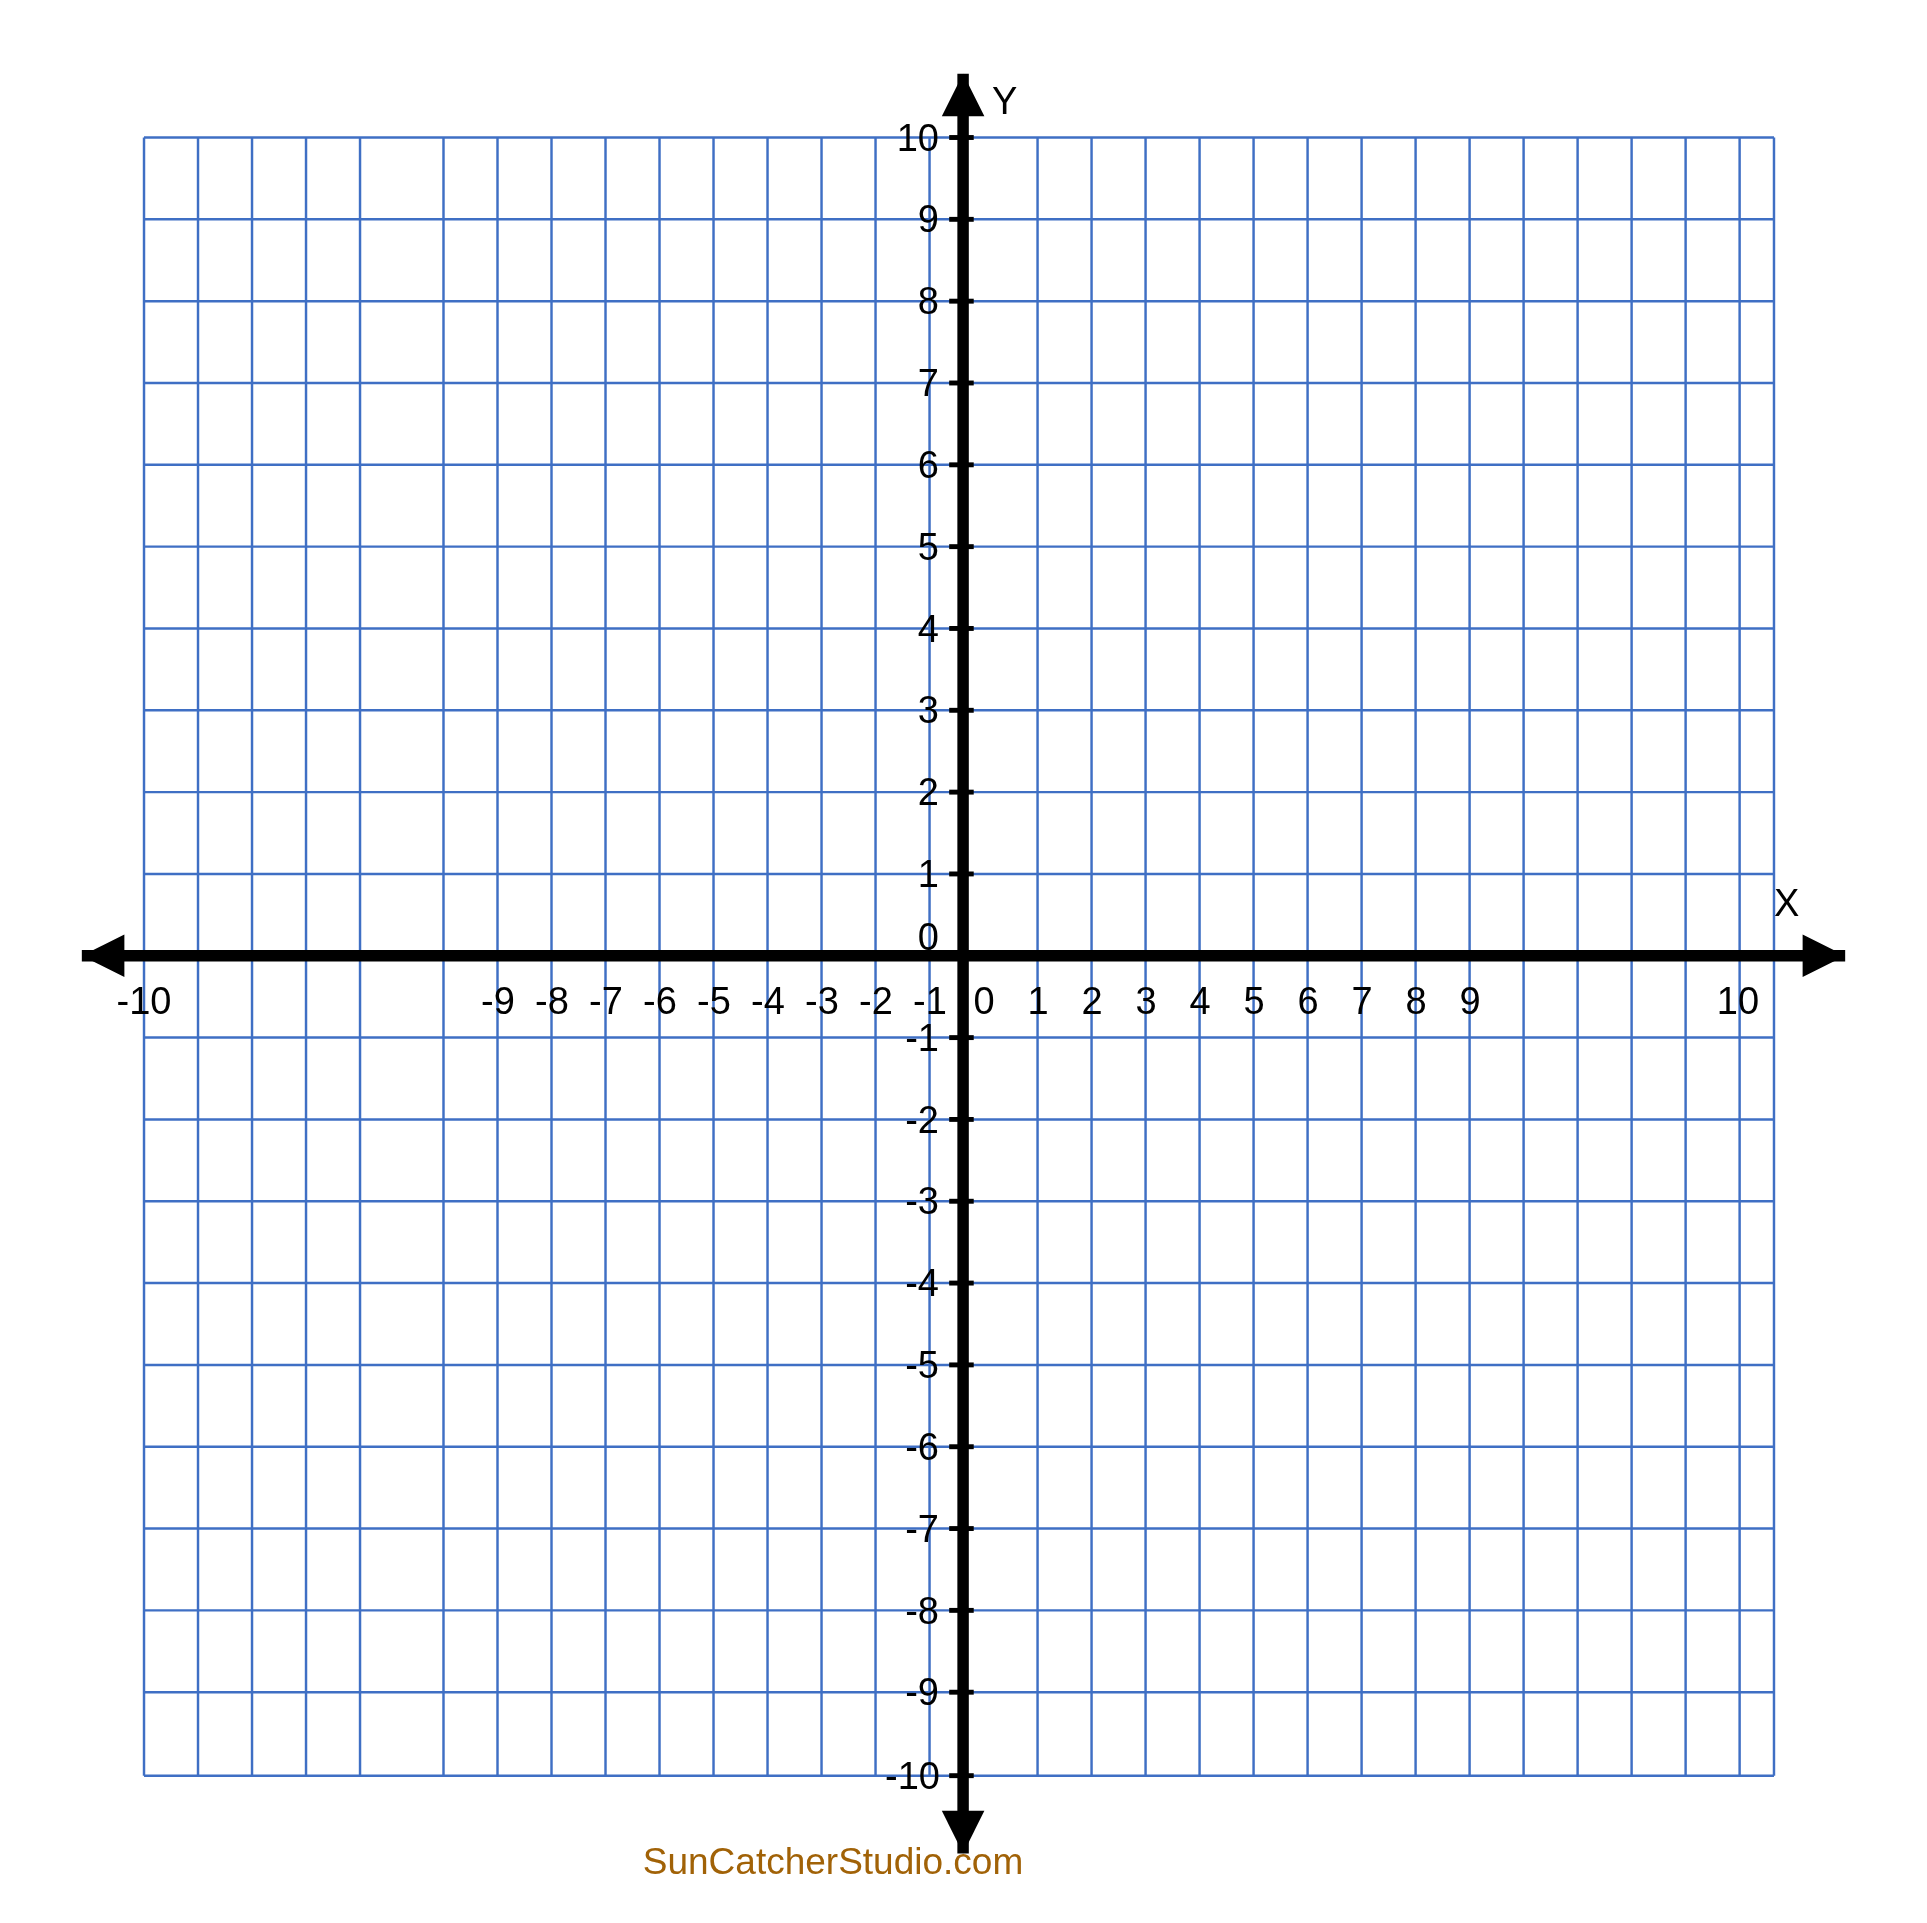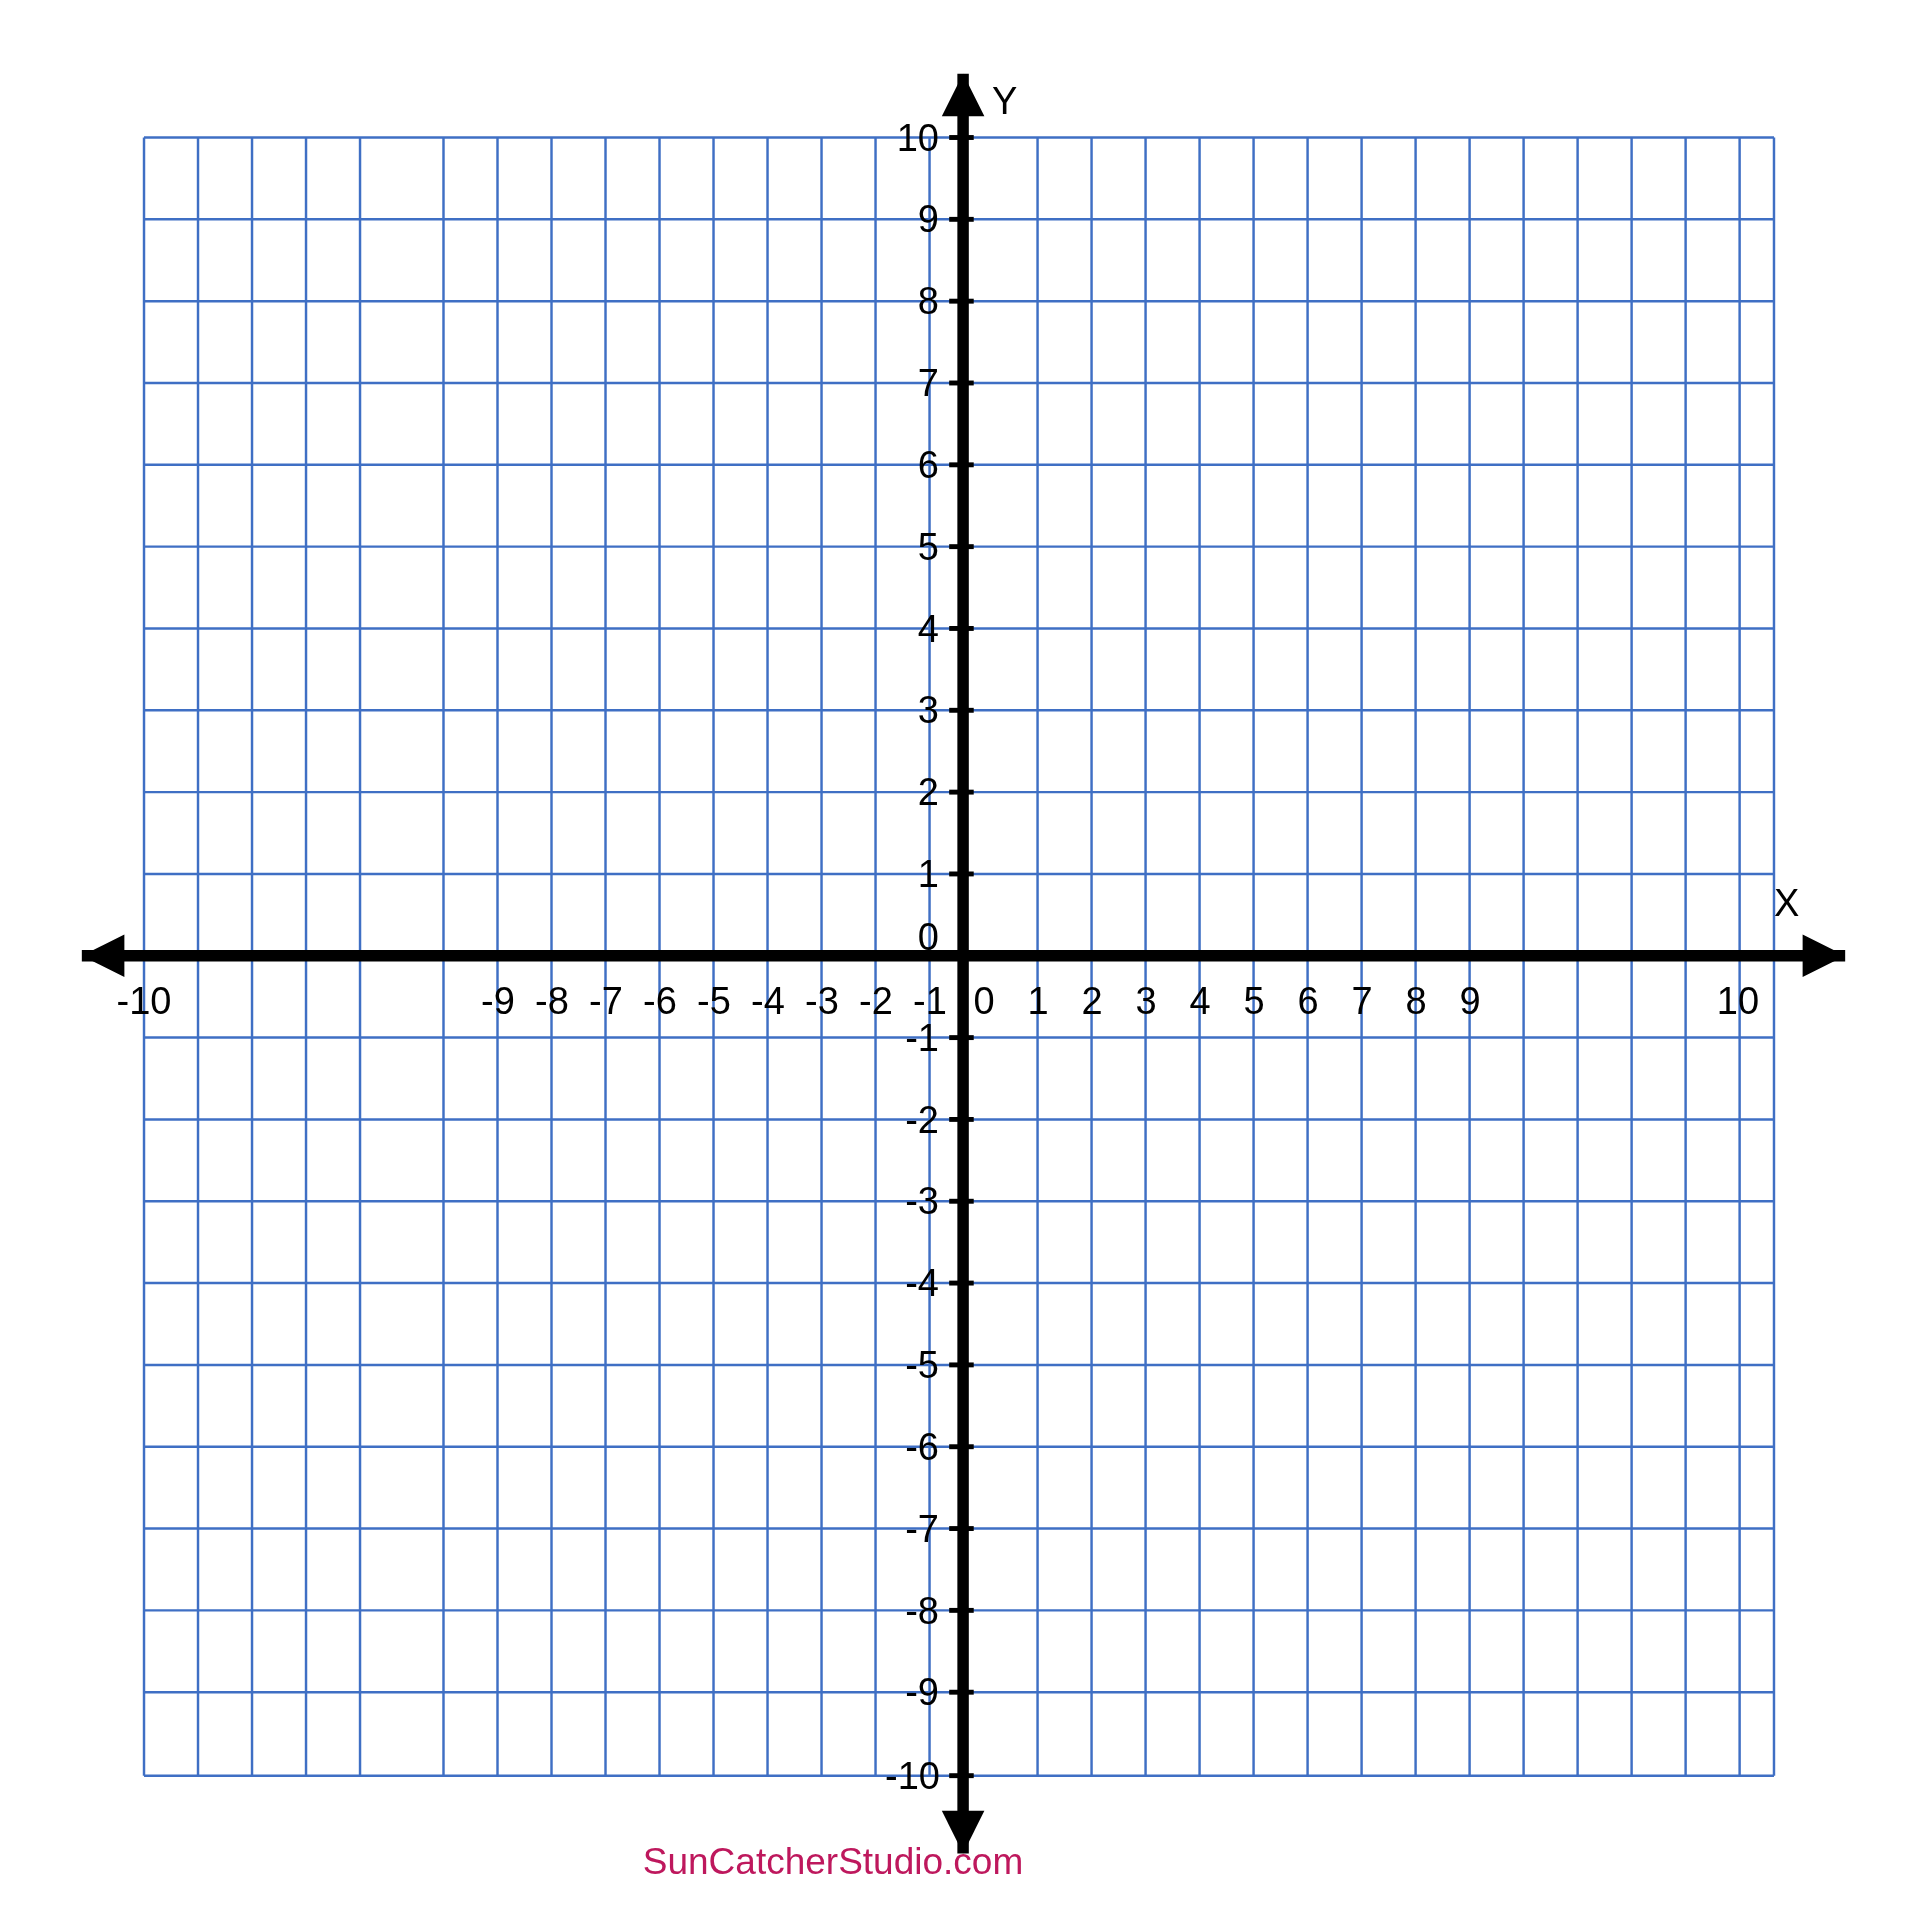--- a/index.html
+++ b/index.html
@@ -41,21 +41,21 @@
     white-space: nowrap;
     line-height: 1;
   }
   #credit {
     position: absolute;
     left: 0;
     top: 1841px;
     width: 1666px;
     text-align: center;
     font-size: 37px;
-    color: #be185d;
+    color: #a16207;
     font-family: "Liberation Sans", sans-serif;
   }
 </style>
 </head>
 <body>
 
 <div id="graph-root">
 
   <svg id="grid-svg" viewBox="0 0 2355 2350">
     <g id="grid-lines" stroke="#3f6fc4" stroke-width="3" fill="none">

